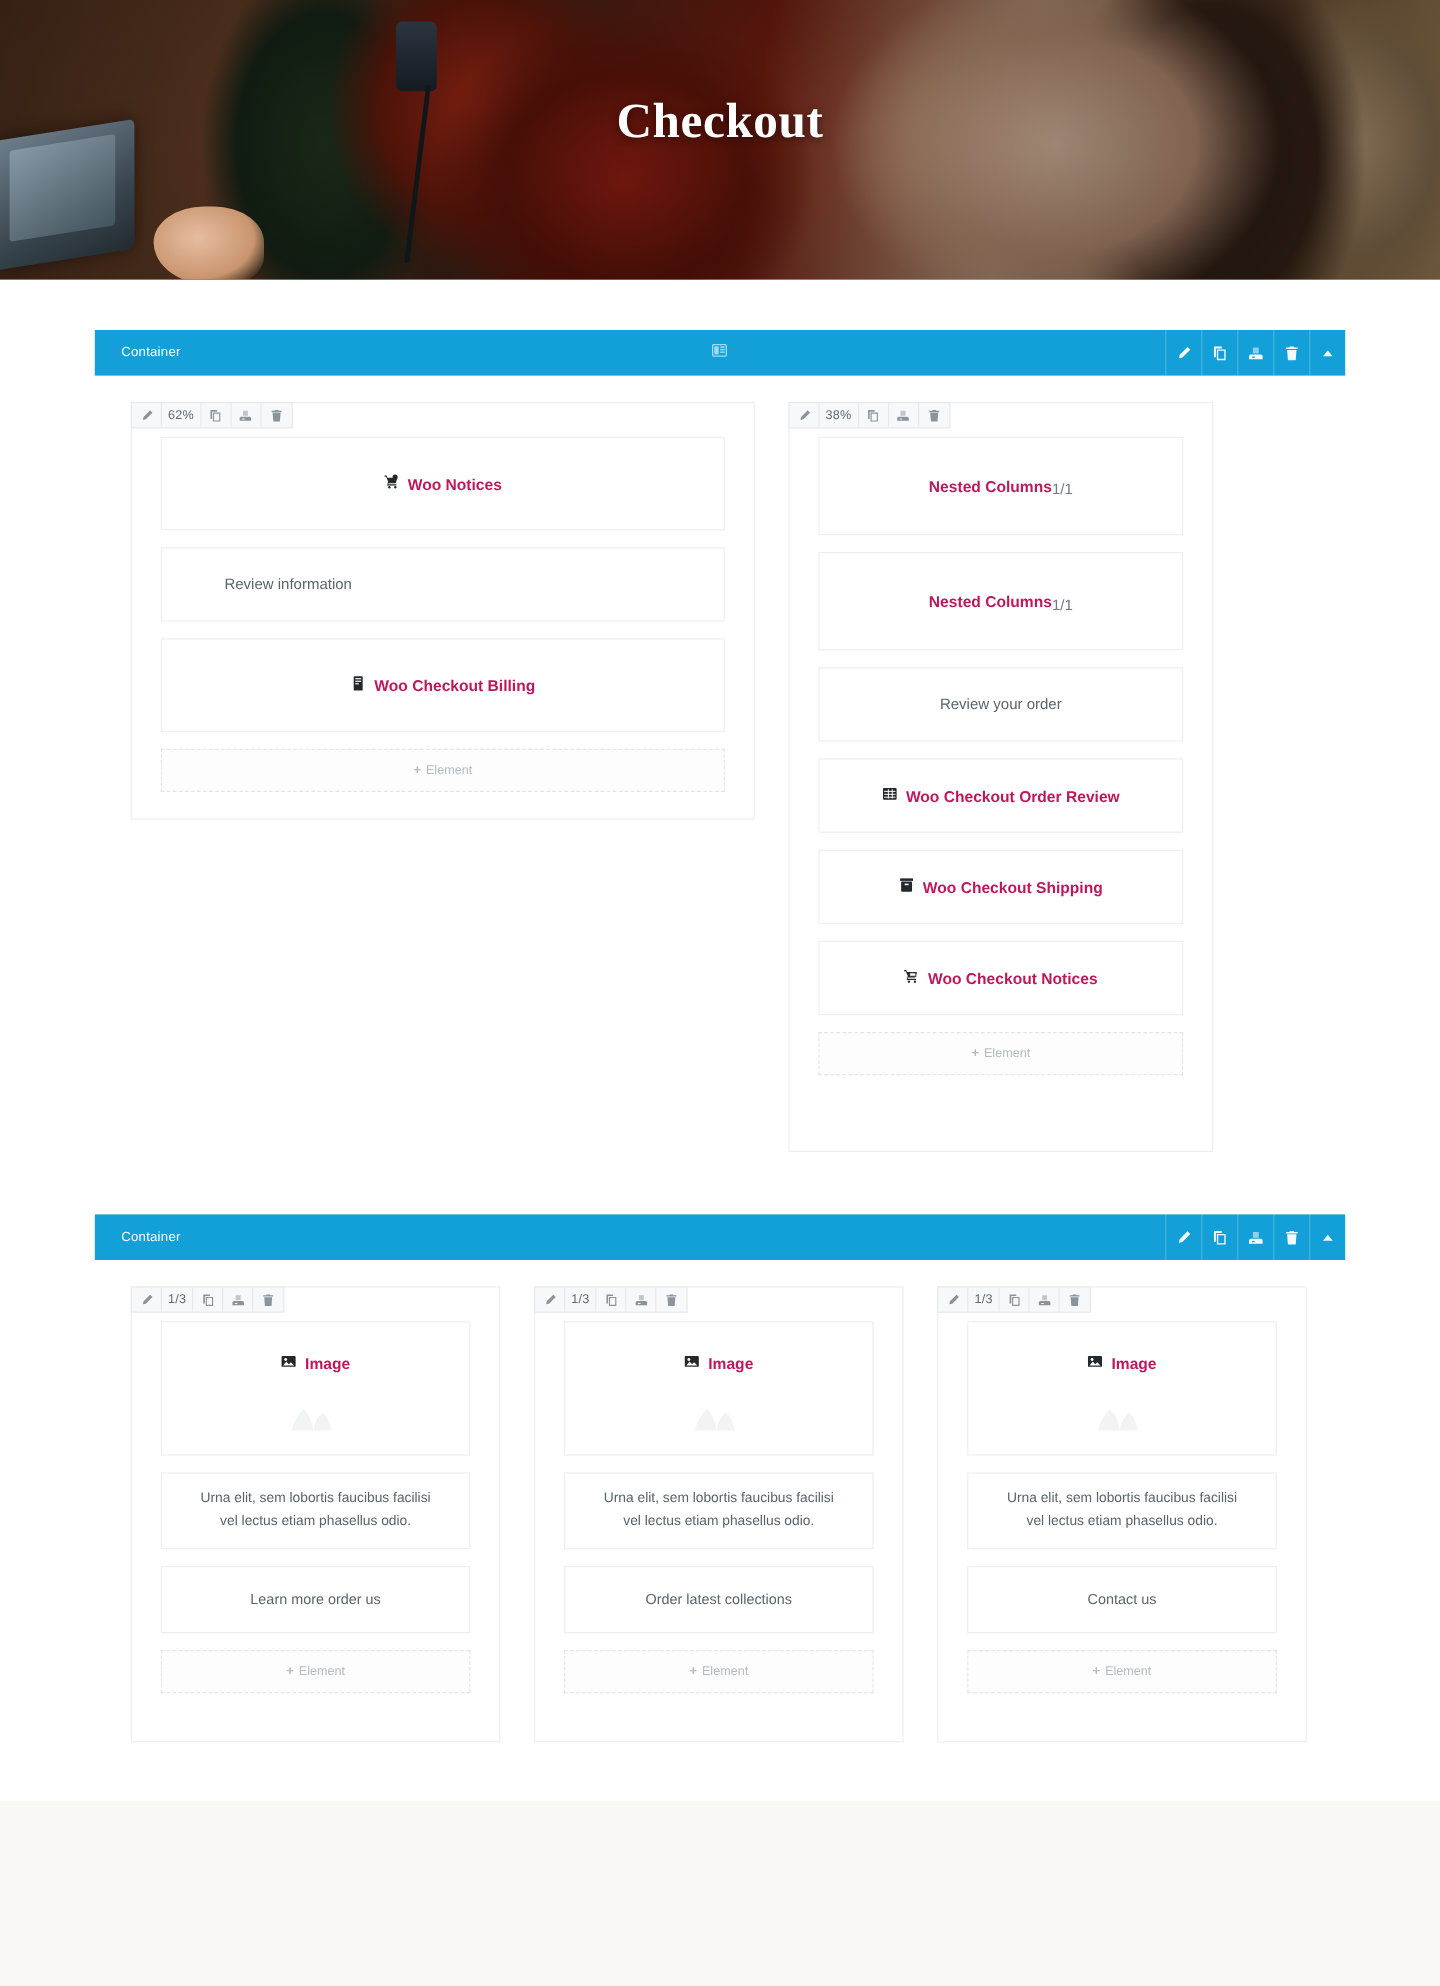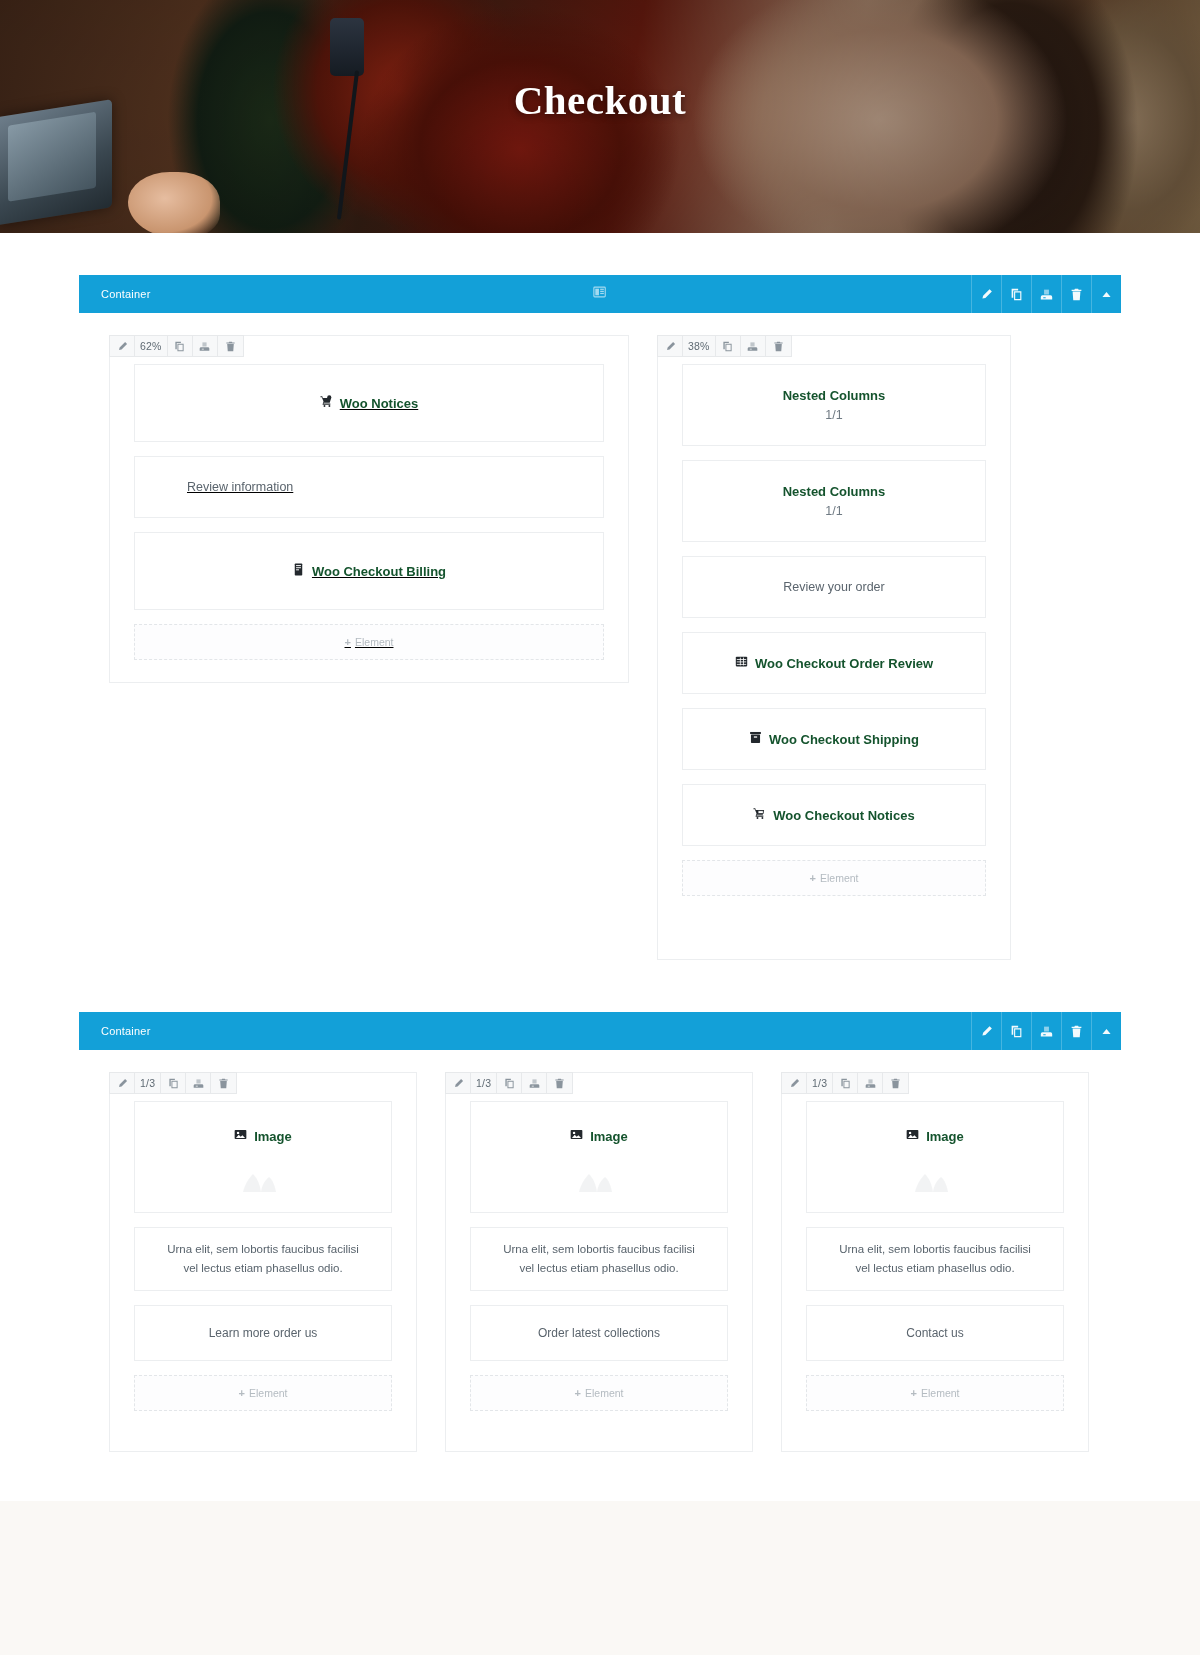--- a/index.html
+++ b/index.html
@@ -111,21 +111,21 @@
     padding: 22px 30px 30px 30px;
     display: flex; gap: 28px; align-items: flex-start;
   }
 
   .col {
     position: relative;
     border: 1px solid #eceef0;
     background: #fff;
     padding: 28px 24px 22px 24px;
   }
-  .col.c62 { width: 520px; min-height: 330px; text-decoration: underline; }
+  .col.c62 { width: 520px; min-height: 330px; }
   .col.c38 { width: 354px; min-height: 625px; }
   .col.c33 { width: 308px; min-height: 380px; }
 
   
   .col-tools {
     position: absolute; top: -1px; left: -1px;
     display: flex; align-items: stretch; height: 22px;
     background: #f7f8f9;
     border: 1px solid #e7e9eb;
   }
@@ -145,28 +145,28 @@
     border: 1px solid #eceef0;
     background: #fff;
     min-height: 62px;
     display: flex; align-items: center; justify-content: center;
     margin-bottom: 14px;
     text-align: center;
     padding: 14px 12px;
   }
   .wgt.tall { min-height: 78px; }
   .wgt-title {
-    font-size: 13px; font-weight: bold; color: #14532d;
+    font-size: 13px; font-weight: bold; color: #be185d;
     display: inline-flex; align-items: center; gap: 7px;
   }
   .wgt-title svg { width: 13px; height: 13px; fill: #23282d; }
   .wgt-sub { font-size: 12.5px; color: #6f7a83; margin-top: 5px; }
   .wgt-plain { font-size: 12.5px; color: #5a646d; }
   .wgt-left { justify-content: flex-start; padding-left: 52px; }
-  .wgt-nested { flex-direction: column; min-height: 82px; }
+  .wgt-nested { min-height: 82px; }
 
   .wgt-add {
     border: 1px dashed #e3e6e9;
     background: #fdfdfe;
     min-height: 36px;
     display: flex; align-items: center; justify-content: center;
     margin-bottom: 0;
     cursor: pointer;
   }
   .add-label {

